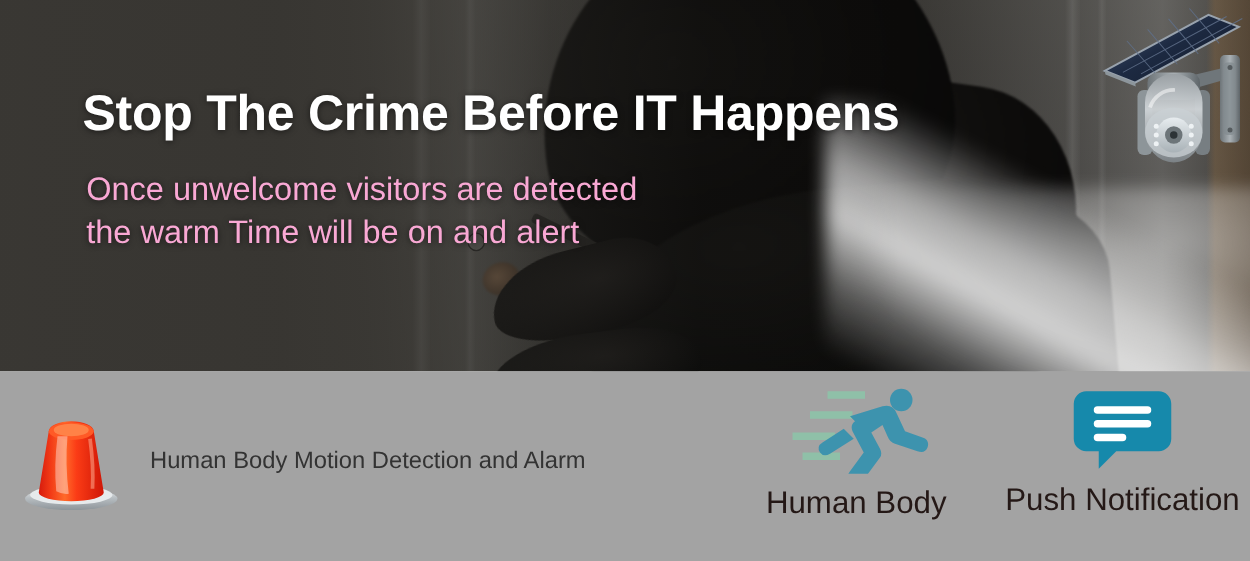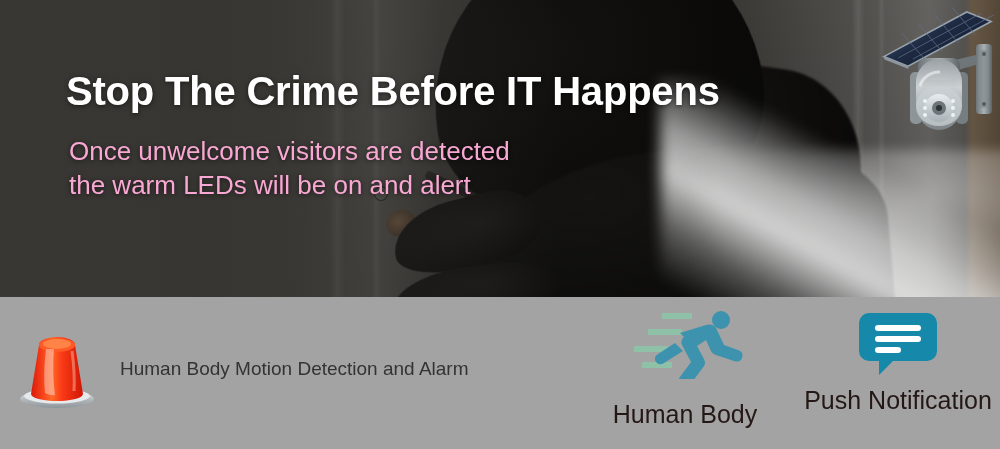--- a/index.html
+++ b/index.html
@@ -261,21 +261,21 @@
     text-align: center;
   }
   .feature-icon { height: 74px; display:block; margin: 0 auto; }
   .feature-label {
     font-size: 25px;
     line-height: 31px;
     color: #241816;
     white-space: nowrap;
   }
   .feature-push .feature-label { margin-top: 6px; }
-  .feature-motion .feature-label { margin-top: 20px; }
+  .feature-motion .feature-label { margin-top: 8px; }
 </style>
 </head>
 <body>
 
 <div id="banner">
 
   <section class="hero">
 
     <div class="hero-photo"></div>
     <div class="door-edge a"></div>
@@ -362,21 +362,21 @@
         </g>
 
         <path d="M44 84 a20 20 0 0 1 20 -14" stroke="#ffffff" stroke-width="3" fill="none" opacity="0.5"></path>
       </svg>
     </div>
 
     <div class="hero-copy">
       <h1 class="headline">Stop The Crime Before IT Happens</h1>
       <div class="subcopy">
         <div>Once unwelcome visitors are detected</div>
-        <div>the warm LEDs will be on and alert</div>
+        <div>the warm Time will be on and alert</div>
       </div>
     </div>
   </section>
 
   <section class="features">
 
     <div class="feature-alarm">
       <div class="siren">
         <svg width="86" height="86" viewBox="0 0 86 86" aria-hidden="true">
           <defs>

